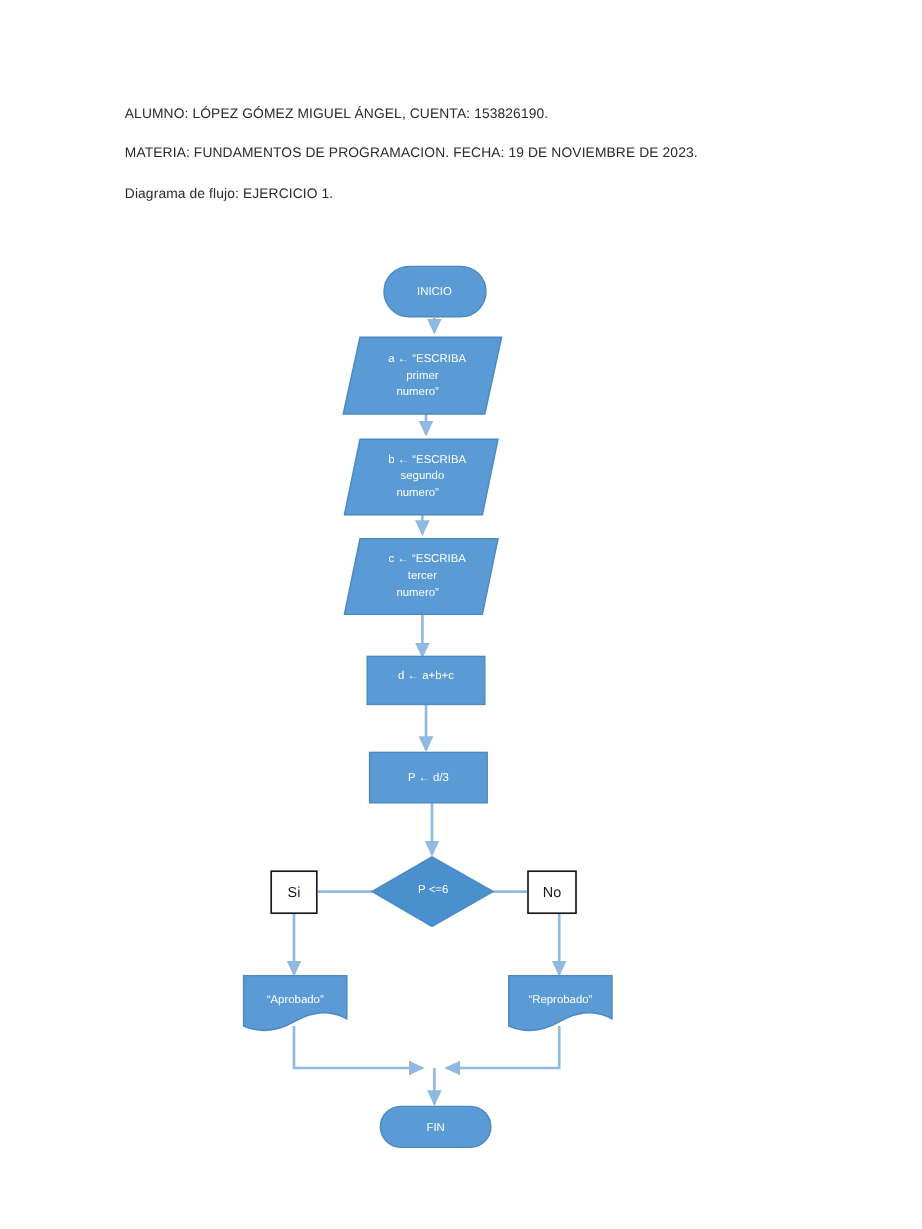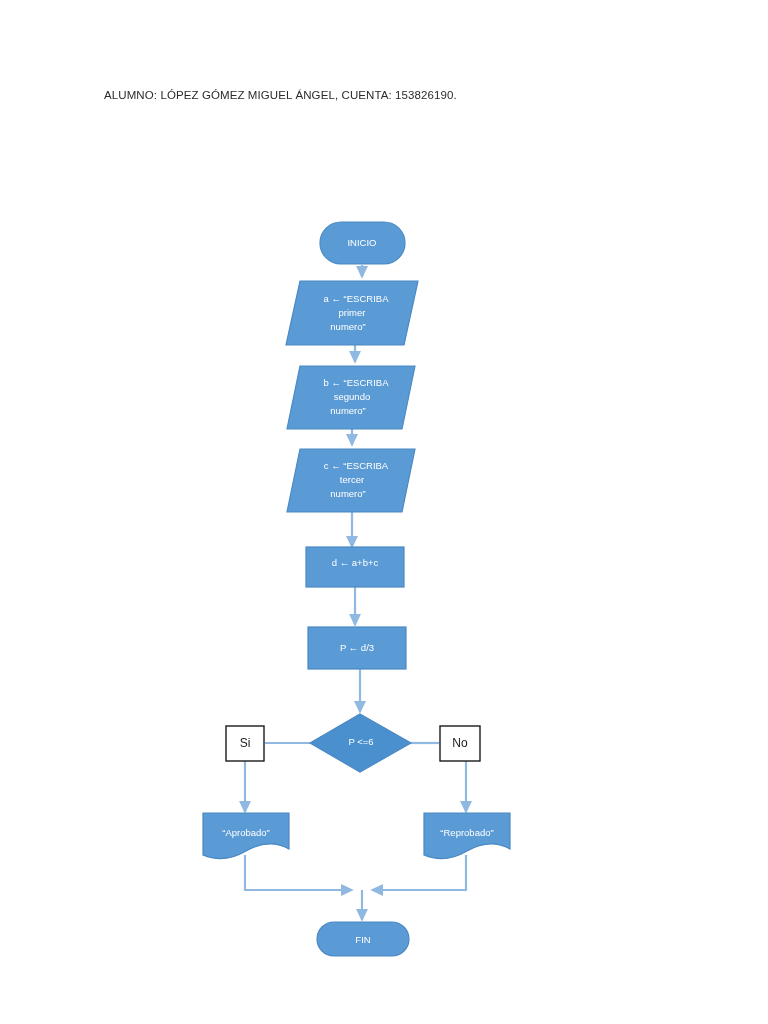--- a/index.html
+++ b/index.html
@@ -55,20 +55,22 @@
     dominant-baseline: middle;
   }
 </style>
 </head>
 <body>
 
 <div id="page">
 
   <div class="header-block">
     <div class="header-line">ALUMNO: LÓPEZ GÓMEZ MIGUEL ÁNGEL, CUENTA: 153826190.</div>
+    <div class="header-line">MATERIA: FUNDAMENTOS DE PROGRAMACION. FECHA: 19 DE NOVIEMBRE DE 2023.</div>
+    <div class="header-line">Diagrama de flujo: EJERCICIO 1.</div>
   </div>
 
   <svg id="flow-svg" viewBox="0 0 768 1024">
     <defs>
       <marker id="arrowhead" markerWidth="7" markerHeight="7" refX="5.2" refY="3.2" orient="auto">
         <path d="M0,0.4 L6,3.2 L0,6 Z" fill="#8FB9E0"></path>
       </marker>
     </defs>
 
     <g>

